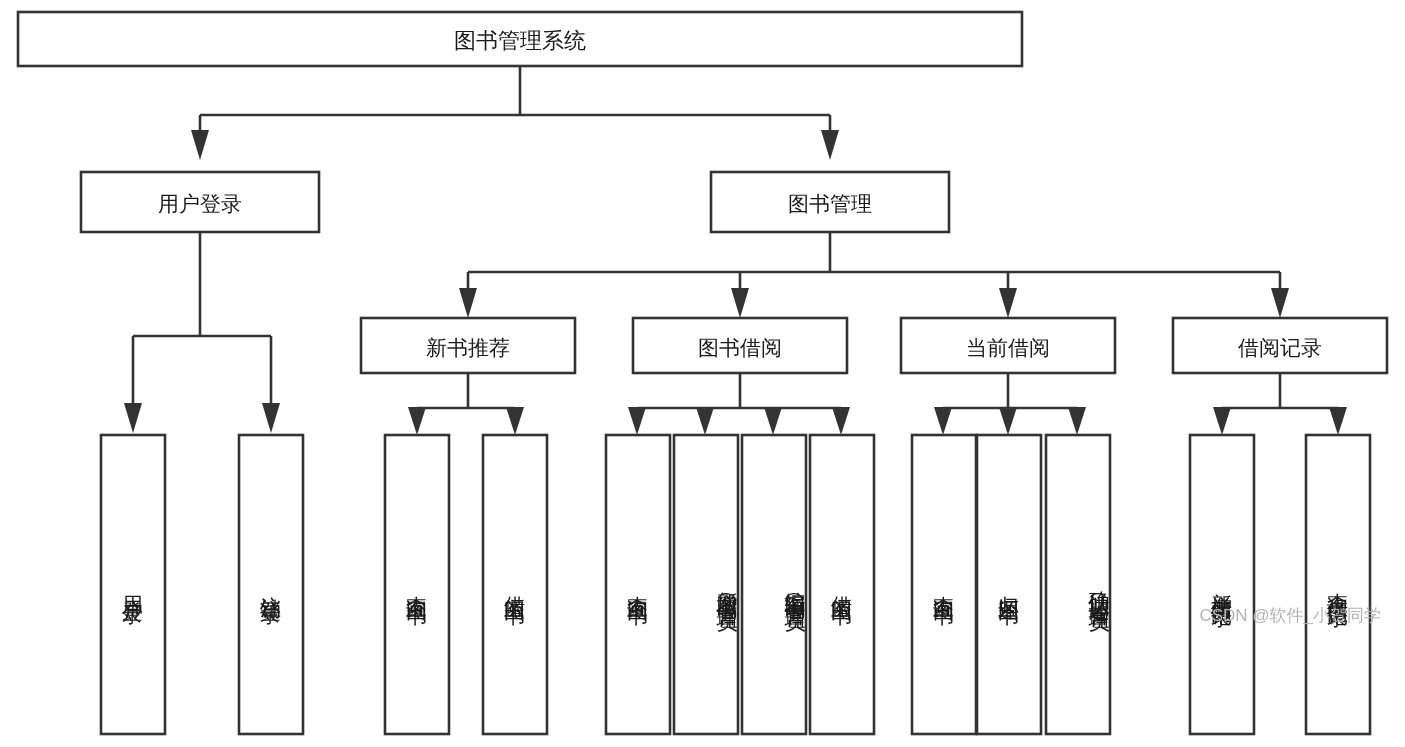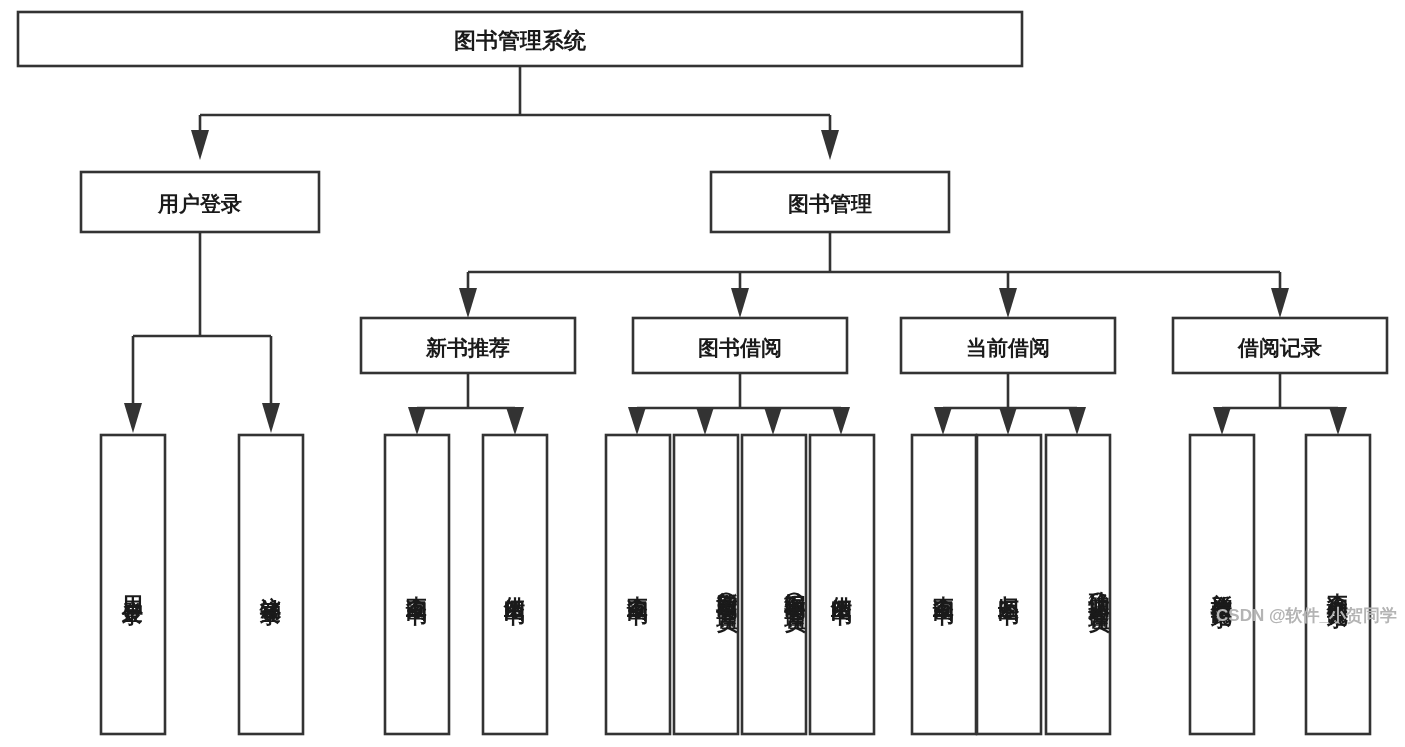--- a/index.html
+++ b/index.html
@@ -11,21 +11,20 @@
     width: 1405px;
     height: 747px;
     font-family: "Liberation Sans", "DejaVu Sans", sans-serif;
     overflow: hidden;
     position: relative;
   }
   #diagram-root {
     position: relative;
     width: 1405px;
     height: 631px;
-    font-weight: bold;
   }
   svg#flow-svg {
     position: absolute;
     top: 0;
     left: 0;
     width: 1405px;
     height: 747px;
     display: block;
   }
   .node-rect {
@@ -68,21 +67,21 @@
     color: #1a1a1a;
     letter-spacing: 3px;
     display: flex;
     align-items: center;
     justify-content: center;
     white-space: nowrap;
     pointer-events: none;
   }
   .watermark {
     position: absolute;
-    right: 8px;
+    right: 24px;
     bottom: 4px;
     font-family: "Liberation Sans", "DejaVu Sans", sans-serif;
     font-size: 17px;
     color: #b4b4b4;
     white-space: nowrap;
     margin-top: 16px;
   }
 </style>
 </head>
 <body>

